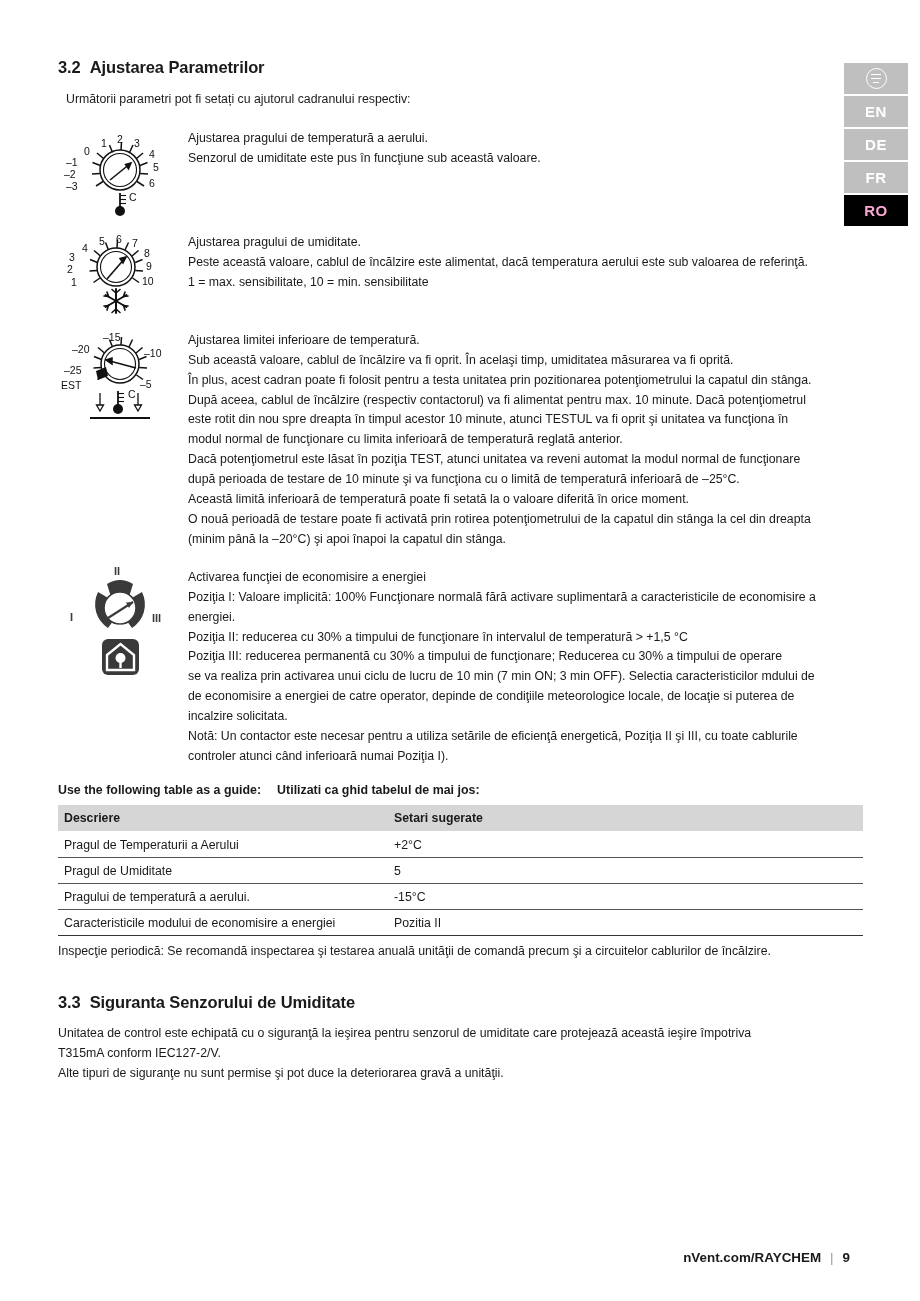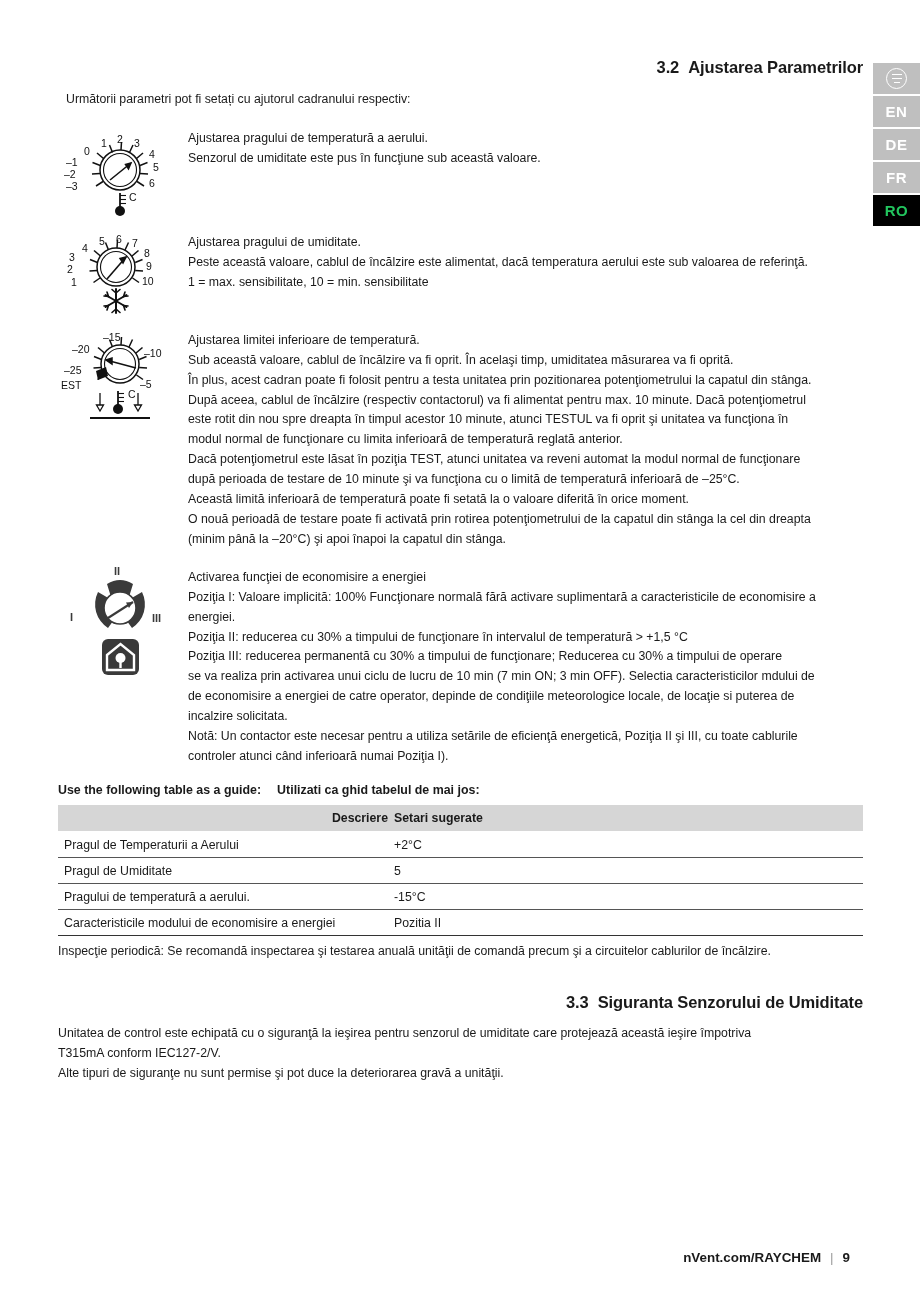--- a/index.html
+++ b/index.html
@@ -12,42 +12,42 @@
     height: 1301px;
     position: relative;
     font-family: "Liberation Sans", sans-serif;
     color: #1a1a1a;
     overflow: hidden;
   }
 
   
   .lang-rail {
     position: absolute;
-    right: 0px;
+    right: 12px;
     top: 63px;
-    width: 47px;
+    width: 64px;
     display: flex;
     flex-direction: column;
     gap: 2px;
   }
   .lang-tab {
     height: 31px;
     background: #bfbfbf;
     color: #ffffff;
     font-size: 15px;
     font-weight: bold;
     letter-spacing: 0.5px;
     display: flex;
     align-items: center;
     justify-content: center;
     user-select: none;
   }
   .lang-tab.active {
     background: #000000;
-    color: #22c55e;
+    color: #f9a8d4;
   }
   .lang-tab.toc { padding: 0; }
   .toc-circle {
     width: 21px; height: 21px;
     border: 1.6px solid #ffffff;
     border-radius: 50%;
     display: flex;
     flex-direction: column;
     align-items: center;
     justify-content: center;
@@ -66,21 +66,20 @@
     left: 58px;
     top: 0;
     width: 805px;
   }
 
   h2.sec {
     font-size: 16.5px;
     font-weight: bold;
     margin: 0;
     letter-spacing: -0.1px;
-    text-align: right;
   }
   .sec-num { margin-right: 9px; }
 
   .lead {
     font-size: 12.3px;
     margin: 0;
     line-height: 1.45;
   }
 
   .para { font-size: 12.3px; line-height: 1.62; margin: 0; }
@@ -119,21 +118,21 @@
     border-bottom: 1.4px solid #ffffff;
   }
   table.guide tbody td {
     padding: 6px 0 5px 6px;
     border-bottom: 1px solid #555555;
     vertical-align: top;
   }
   table.guide tbody tr:last-child td {
     border-bottom: 1.6px solid #333333;
   }
-  table.guide .col1 { width: 330px; text-align: right; }
+  table.guide .col1 { width: 330px; }
 
   .note-after {
     font-size: 12.3px;
     margin: 7px 0 0 0;
     line-height: 1.45;
   }
 
   
   .footer {
     position: absolute;

